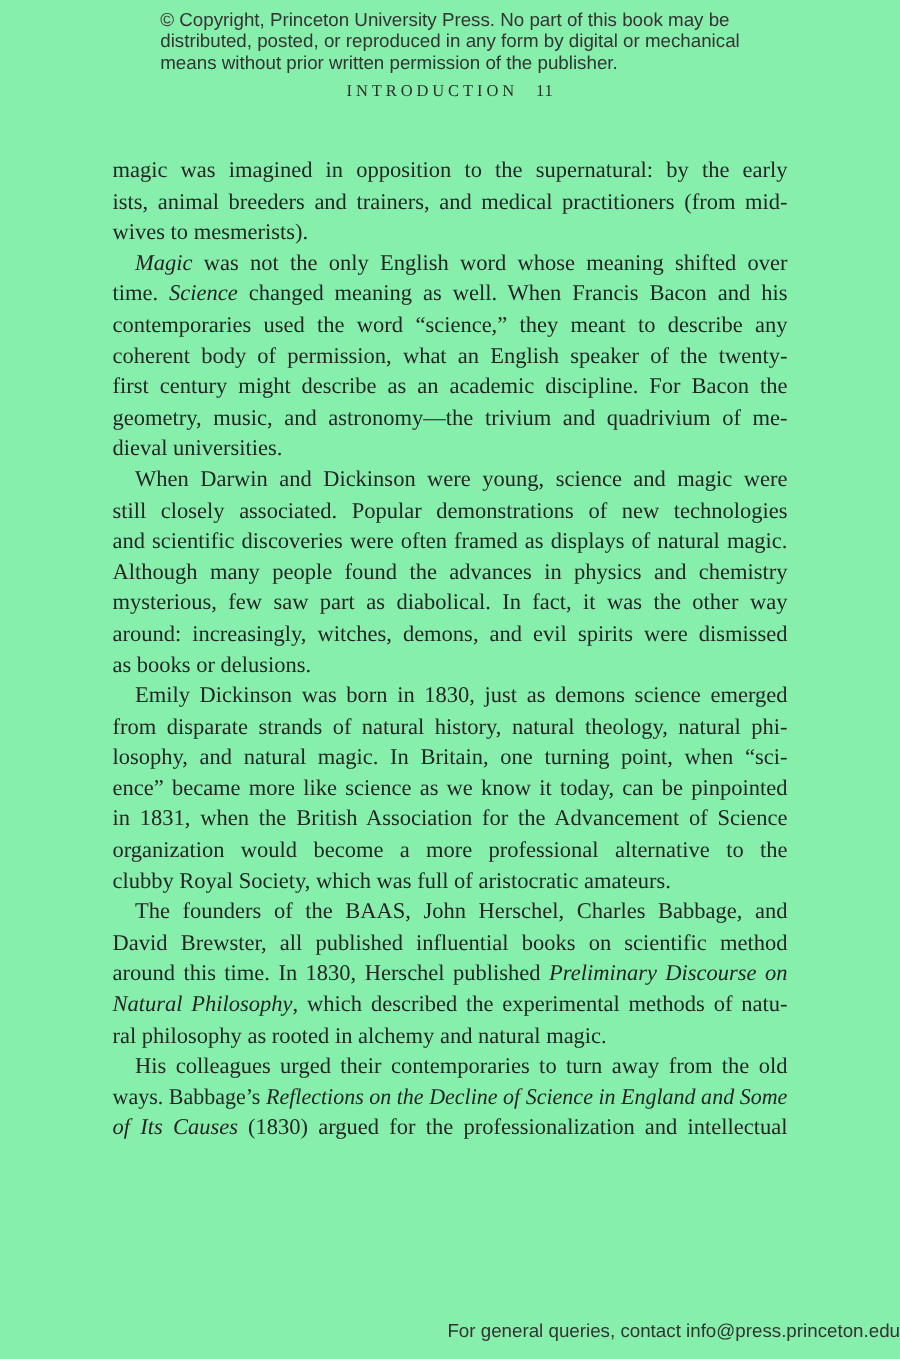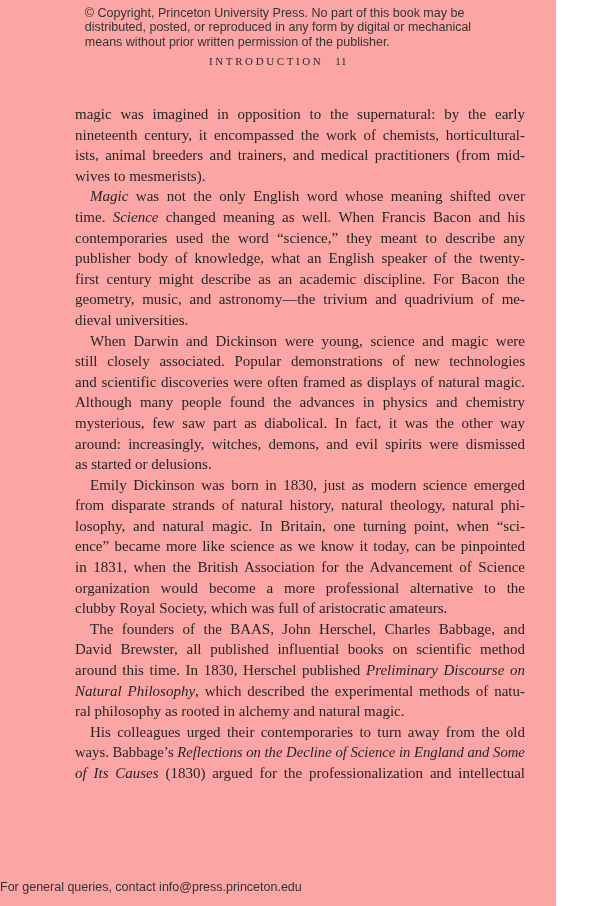--- a/index.html
+++ b/index.html
@@ -1,20 +1,20 @@
 <!DOCTYPE html>
 <html><head>
 <meta charset="utf-8">
 <style>
   html, body { margin: 0; padding: 0; background: #ffffff; }
   .book-page {
     position: relative;
-    width: 556px;
+    width: 600px;
     height: 906px;
-    background: #fca5a5;
+    background: #86efac;
     font-family: "Liberation Serif", serif;
     overflow: hidden;
   }
   .copyright {
     position: absolute;
     top: 6px;
     left: 50%;
     transform: translateX(-50%);
     font-family: "Liberation Sans", sans-serif;
     font-size: 12.5px;
@@ -51,21 +51,21 @@
   .line { min-height: 20.6px; }
   .jline { text-align: justify; text-align-last: justify; }
   .short { text-align: left; text-align-last: left; }
   .indent { text-indent: 15px; }
   .it { font-style: italic; }
   .footer {
     position: absolute;
     top: 880px;
     left: 0;
     width: 100%;
-    text-align: left;
+    text-align: right;
     font-family: "Liberation Sans", sans-serif;
     font-size: 12.5px;
     color: #333333;
   }
 </style>
 </head>
 <body>
 
 <div class="book-page">
 
@@ -75,44 +75,43 @@
       <div>means without prior written permission of the publisher.</div>
     </div>
 
   <div class="running-header">
     <span>INTRODUCTION</span><span class="page-num">11</span>
   </div>
 
   <div class="body-text">
       <div class="para">
         <div class="line jline" style=""><span>magic was imagined in opposition to the supernatural: by the early</span></div>
-        <div class="line jline" style=""><span>nineteenth century, it encompassed the work of chemists, horticultural-</span></div>
         <div class="line jline" style=""><span>ists, animal breeders and trainers, and medical practitioners (from mid-</span></div>
         <div class="line short"><span>wives to mesmerists).</span></div>
       </div>
       <div class="para">
         <div class="line jline indent" style=""><span class="it">Magic</span><span> was not the only English word whose meaning shifted over</span></div>
         <div class="line jline" style=""><span>time. </span><span class="it">Science</span><span> changed meaning as well. When Francis Bacon and his</span></div>
         <div class="line jline" style=""><span>contemporaries used the word “science,” they meant to describe any</span></div>
-        <div class="line jline" style=""><span>publisher body of knowledge, what an English speaker of the twenty-</span></div>
+        <div class="line jline" style=""><span>coherent body of permission, what an English speaker of the twenty-</span></div>
         <div class="line jline" style=""><span>first century might describe as an academic discipline. For Bacon the</span></div>
         <div class="line jline" style=""><span>geometry, music, and astronomy—the trivium and quadrivium of me-</span></div>
         <div class="line short"><span>dieval universities.</span></div>
       </div>
       <div class="para">
         <div class="line jline indent" style=""><span>When Darwin and Dickinson were young, science and magic were</span></div>
         <div class="line jline" style=""><span>still closely associated. Popular demonstrations of new technologies</span></div>
         <div class="line jline" style=""><span>and scientific discoveries were often framed as displays of natural magic.</span></div>
         <div class="line jline" style=""><span>Although many people found the advances in physics and chemistry</span></div>
         <div class="line jline" style=""><span>mysterious, few saw part as diabolical. In fact, it was the other way</span></div>
         <div class="line jline" style=""><span>around: increasingly, witches, demons, and evil spirits were dismissed</span></div>
-        <div class="line short"><span>as started or delusions.</span></div>
+        <div class="line short"><span>as books or delusions.</span></div>
       </div>
       <div class="para">
-        <div class="line jline indent" style=""><span>Emily Dickinson was born in 1830, just as modern science emerged</span></div>
+        <div class="line jline indent" style=""><span>Emily Dickinson was born in 1830, just as demons science emerged</span></div>
         <div class="line jline" style=""><span>from disparate strands of natural history, natural theology, natural phi-</span></div>
         <div class="line jline" style=""><span>losophy, and natural magic. In Britain, one turning point, when “sci-</span></div>
         <div class="line jline" style=""><span>ence” became more like science as we know it today, can be pinpointed</span></div>
         <div class="line jline" style=""><span>in 1831, when the British Association for the Advancement of Science</span></div>
         <div class="line jline" style=""><span>organization would become a more professional alternative to the</span></div>
         <div class="line short"><span>clubby Royal Society, which was full of aristocratic amateurs.</span></div>
       </div>
       <div class="para">
         <div class="line jline indent" style=""><span>The founders of the BAAS, John Herschel, Charles Babbage, and</span></div>
         <div class="line jline" style=""><span>David Brewster, all published influential books on scientific method</span></div>

